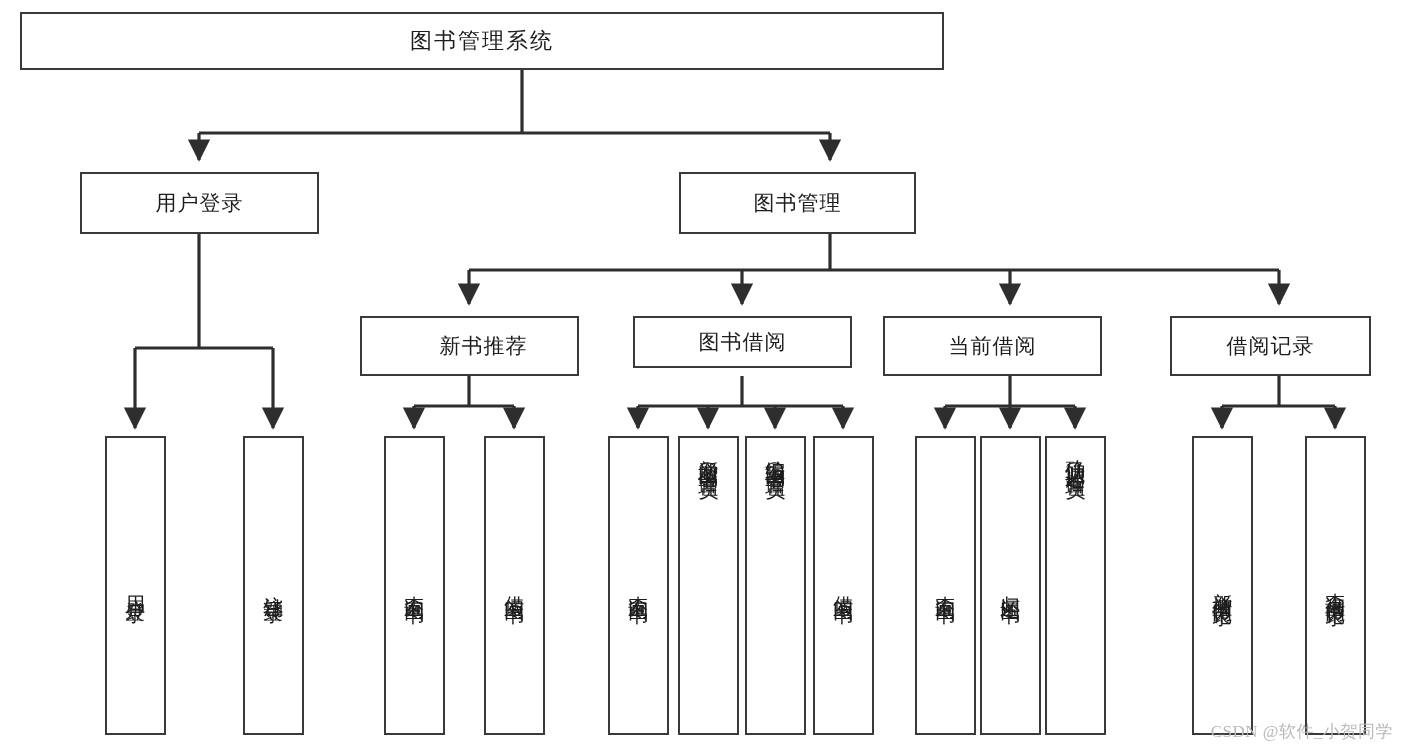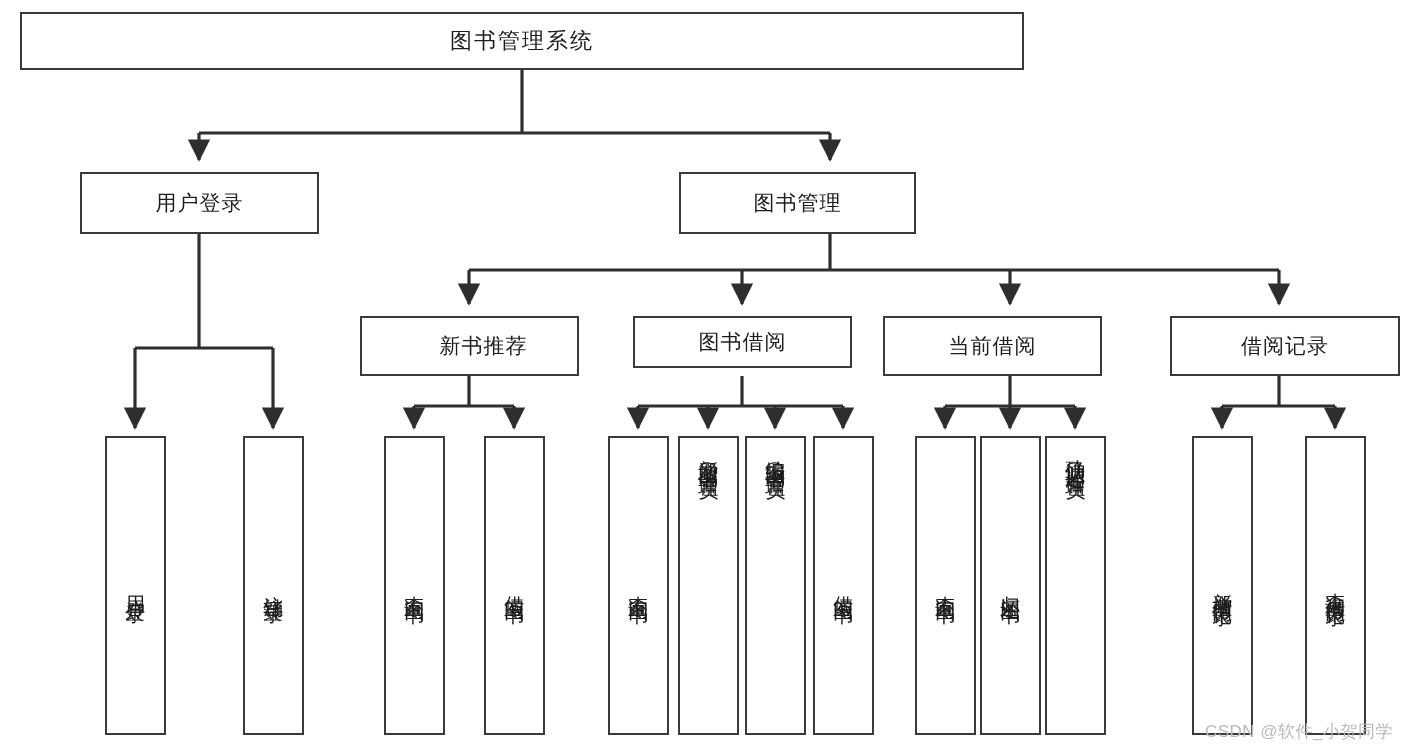--- a/index.html
+++ b/index.html
@@ -63,20 +63,21 @@
     padding-top: 0;
   }
   .watermark {
     position: absolute;
     right: 12px;
     bottom: 4px;
     font-size: 17px;
     color: #b9b9b9;
     letter-spacing: 0.5px;
     white-space: nowrap;
+    font-family: Liberation Serif, serif;
   }
 </style>
 </head>
 <body>
 
 <div id="canvas">
 
   <svg class="wires" viewBox="0 0 1405 747">
     <defs>
       <marker id="arrow" viewBox="0 0 10 10" refX="9.2" refY="5" markerWidth="7" markerHeight="7" orient="auto-start-reverse">
@@ -120,21 +121,21 @@
       <path d="M 1010 406 L 1010 428" marker-end="url(#arrow)"></path>
       <path d="M 1075 406 L 1075 428" marker-end="url(#arrow)"></path>
 
       <path d="M 1279 376 L 1279 406"></path>
       <path d="M 1222 406 L 1335 406"></path>
       <path d="M 1222 406 L 1222 428" marker-end="url(#arrow)"></path>
       <path d="M 1335 406 L 1335 428" marker-end="url(#arrow)"></path>
     </g>
   </svg>
 
-  <div class="node root" style="left:20px; top:12px; width:1004px; height:58px;">
+  <div class="node root" style="left:20px; top:12px; width:924px; height:58px;">
     <span>图书管理系统</span>
   </div>
 
   <div class="node horiz" style="left:80px; top:172px; width:239px; height:62px;">
     <span>用户登录</span>
   </div>
 
   <div class="node horiz" style="left:679px; top:172px; width:237px; height:62px;">
     <span>图书管理</span>
   </div>
@@ -144,21 +145,21 @@
   </div>
 
   <div class="node horiz" style="left:633px; top:316px; width:219px; height:52px;">
     <span>图书借阅</span>
   </div>
 
   <div class="node horiz" style="left:883px; top:316px; width:219px; height:60px;">
     <span>当前借阅</span>
   </div>
 
-  <div class="node horiz" style="left:1170px; top:316px; width:230px; height:60px;">
+  <div class="node horiz" style="left:1170px; top:316px; width:201px; height:60px;">
     <span>借阅记录</span>
   </div>
 
   <div class="node leaf center-v" style="left:105px; top:436px; width:61px; height:299px;">
     <span class="vtext">用户登录</span>
   </div>
 
   <div class="node leaf center-v" style="left:243px; top:436px; width:61px; height:299px;">
     <span class="vtext">注销登录</span>
   </div>

